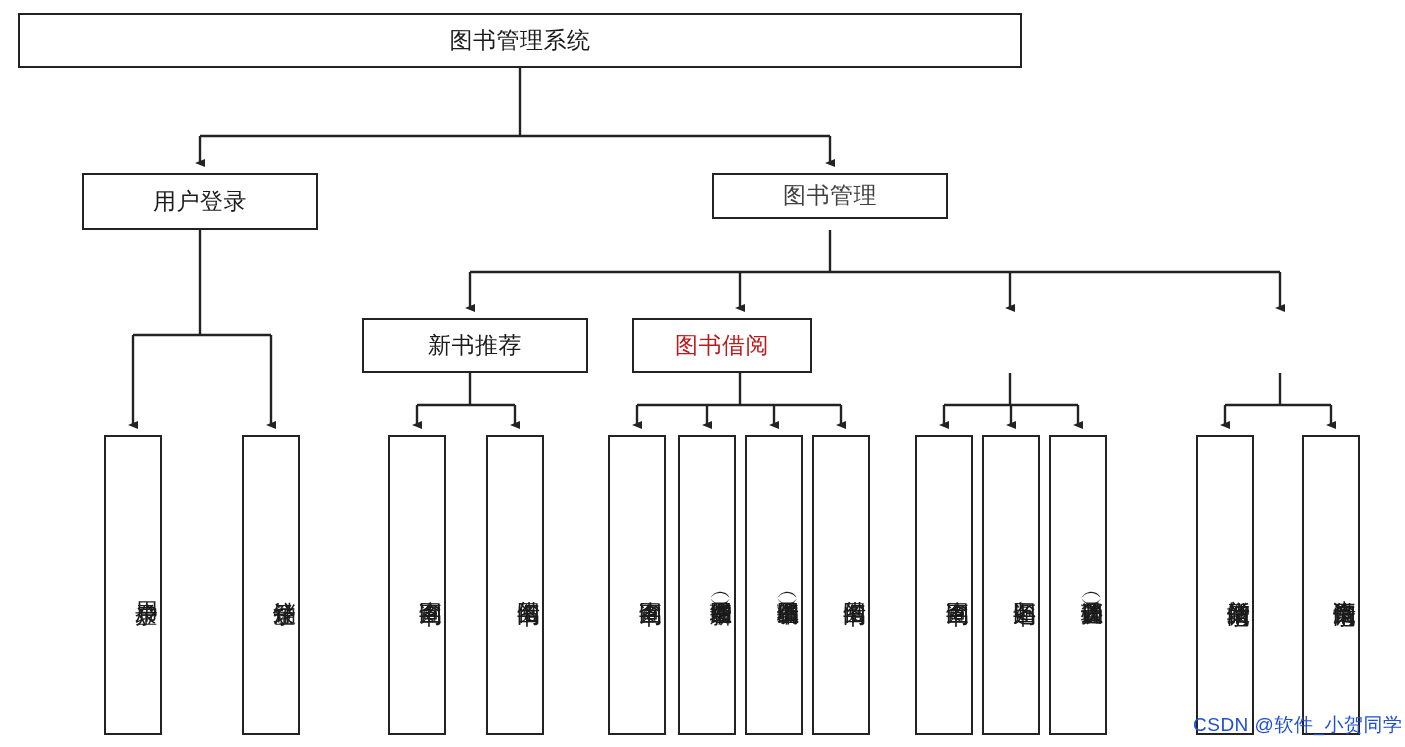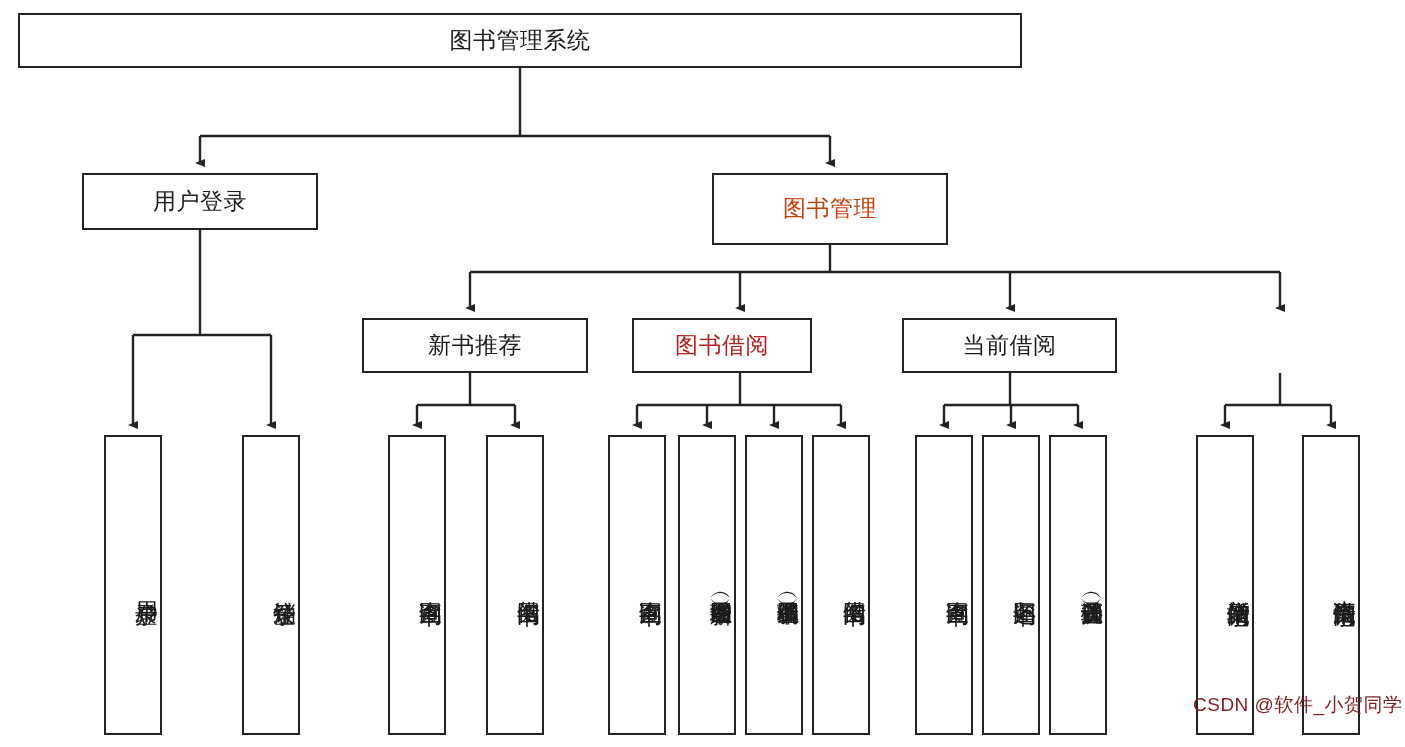--- a/index.html
+++ b/index.html
@@ -122,32 +122,29 @@
     </g>
   </svg>
 
   <div class="node horiz" style="left: 18px; top: 13px; width: 1004px; height: 55px; border-color: rgb(35, 35, 35); background: rgb(255, 255, 255); color: rgb(27, 27, 27); border-width: 2px;">
     <span class="txt">图书管理系统</span>
   </div>
 
   <div class="node horiz" style="left: 82px; top: 173px; width: 236px; height: 57px; border-color: rgb(35, 35, 35); background: rgb(255, 255, 255); color: rgb(27, 27, 27); border-width: 2px;">
     <span class="txt">用户登录</span>
   </div>
-  <div class="node horiz" style="left: 712px; top: 173px; width: 236px; height: 72px; border-color: rgb(35, 35, 35); background: rgb(255, 255, 255); color: #c2410c; border-width: 2px;">
+  <div class="node horiz" style="left: 712px; top: 173px; width: 236px; height: 46px; border-color: rgb(35, 35, 35); background: rgb(255, 255, 255); color: #404040; border-width: 2px;">
     <span class="txt">图书管理</span>
   </div>
 
   <div class="node horiz" style="left: 362px; top: 318px; width: 226px; height: 55px; border-color: rgb(35, 35, 35); background: rgb(255, 255, 255); color: rgb(27, 27, 27); border-width: 2px;">
     <span class="txt">新书推荐</span>
   </div>
   <div class="node horiz" style="left: 632px; top: 318px; width: 180px; height: 55px; border-color: rgb(35, 35, 35); background: rgb(255, 255, 255); color: #b91c1c; border-width: 2px;">
     <span class="txt">图书借阅</span>
-  </div>
-  <div class="node horiz" style="left: 902px; top: 318px; width: 215px; height: 55px; border-color: rgb(35, 35, 35); background: rgb(255, 255, 255); color: rgb(27, 27, 27); border-width: 2px;">
-    <span class="txt">当前借阅</span>
   </div>
 
   <div class="node vert" style="left: 104px; top: 435px; width: 58px; height: 300px; border-color: rgb(35, 35, 35); background: rgb(255, 255, 255); color: rgb(27, 27, 27); border-width: 2px;">
     <span class="txt">用户登录</span>
   </div>
   <div class="node vert" style="left: 242px; top: 435px; width: 58px; height: 300px; border-color: rgb(35, 35, 35); background: rgb(255, 255, 255); color: rgb(27, 27, 27); border-width: 2px;">
     <span class="txt">注销登录</span>
   </div>
   <div class="node vert" style="left: 388px; top: 435px; width: 58px; height: 300px; border-color: rgb(35, 35, 35); background: rgb(255, 255, 255); color: rgb(27, 27, 27); border-width: 2px;">
     <span class="txt">查询图书</span>
@@ -176,15 +173,15 @@
   <div class="node vert tight" style="left: 1049px; top: 435px; width: 58px; height: 300px; border-color: rgb(35, 35, 35); background: rgb(255, 255, 255); color: rgb(27, 27, 27); border-width: 2px;">
     <span class="txt">确认归还（管理员）</span>
   </div>
   <div class="node vert" style="left: 1196px; top: 435px; width: 58px; height: 300px; border-color: rgb(35, 35, 35); background: rgb(255, 255, 255); color: rgb(27, 27, 27); border-width: 2px;">
     <span class="txt">新增借阅记录</span>
   </div>
   <div class="node vert" style="left: 1302px; top: 435px; width: 58px; height: 300px; border-color: rgb(35, 35, 35); background: rgb(255, 255, 255); color: rgb(27, 27, 27); border-width: 2px;">
     <span class="txt">查询借阅记录</span>
   </div>
 
-  <div class="watermark" style="left: 1193px; top: 692px; color: #7f1d1d;">CSDN @软件_小贺同学</div>
+  <div class="watermark" style="left: 1193px; top: 712px; color: #1d4ed8;">CSDN @软件_小贺同学</div>
 
 </div>
 
 </body></html>

